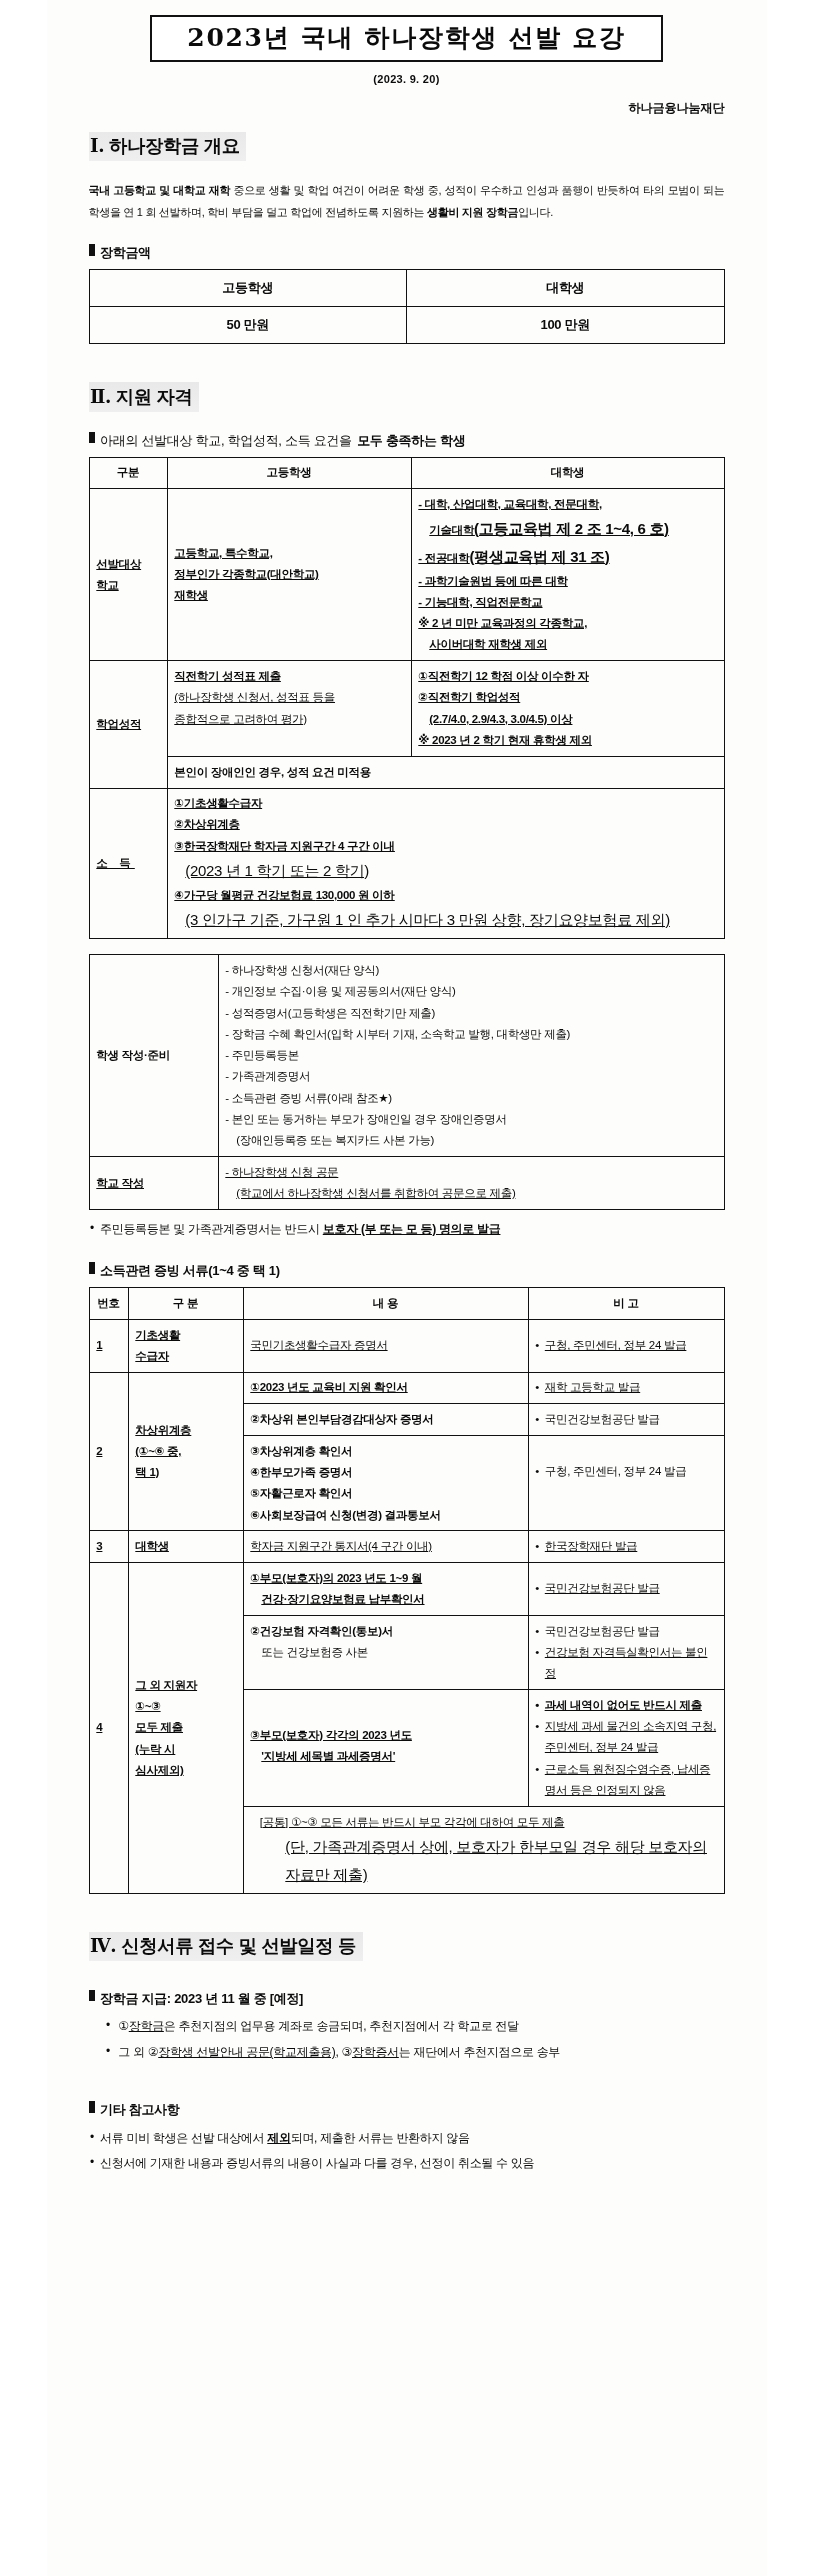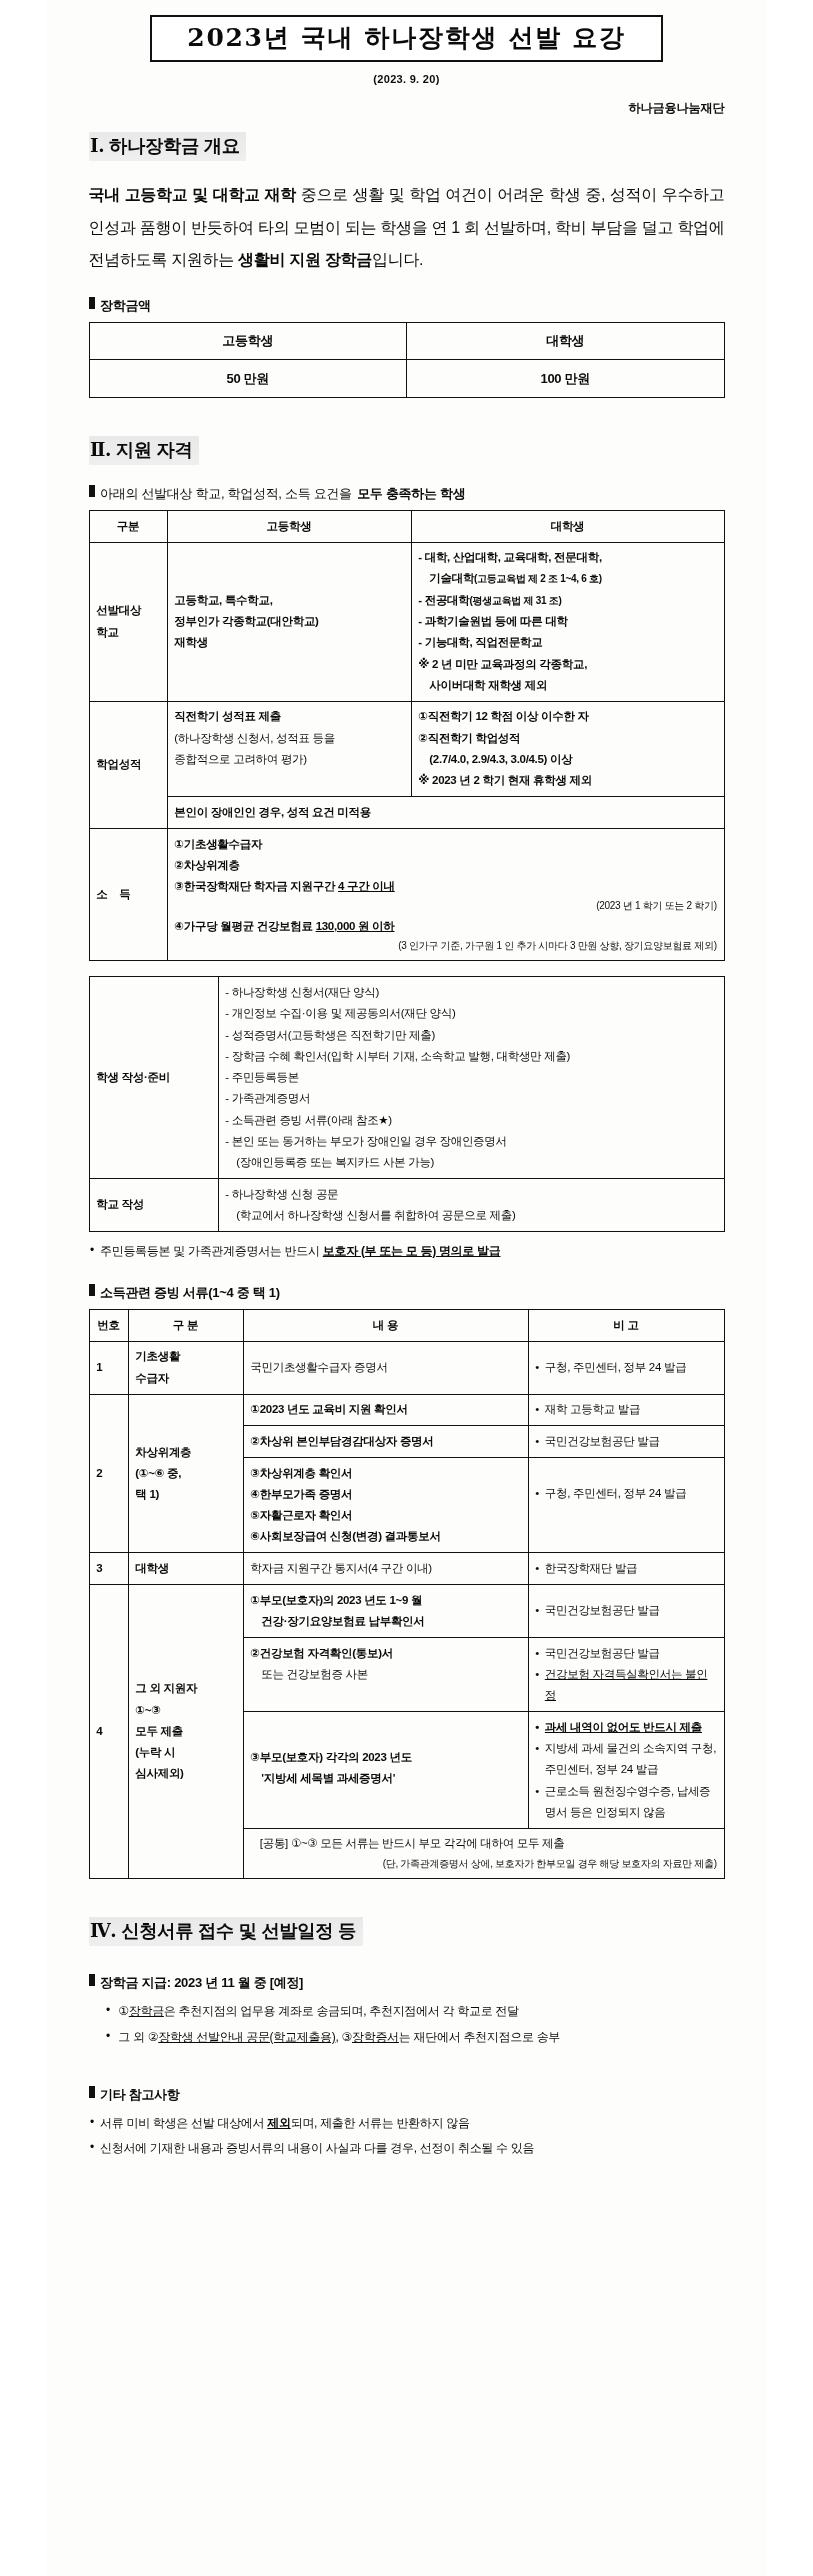--- a/index.html
+++ b/index.html
@@ -64,21 +64,21 @@
     margin: 15px 0 0 0;
     display: inline-block;
     background: linear-gradient(to bottom, #e9e9e9 0%, #efefef 100%);
     padding: 1.4px 6.8px 2.7px 1.4px;
   }
   .sec-head .rn {
     font-family: "DejaVu Serif", "Liberation Serif", serif;
     font-weight: bold;
   }
   .para {
-    font-size: 16px;
+    font-size: 11px;
     line-height: 2.05;
     letter-spacing: -0.3px;
     margin: 17.6px 0 0 0;
     text-align: justify;
   }
   .para b { font-weight: bold; }
 
   .blockhead {
     font-size: 13px;
     font-weight: bold;
@@ -121,25 +121,25 @@
   .amount-table td, .amount-table th {
     text-align: center;
     font-size: 13px;
     font-weight: bold;
     padding: 6.1px 5.4px;
   }
   .ctr { text-align: left; }
   .vtop { vertical-align: top; }
   .b { font-weight: bold; }
   .u { text-decoration: underline; }
-  .small { font-size: 10px; text-align: right; }
+  .small { font-size: 15px; }
   .ind { padding-left: 11px; display: block; }
   .line { display: block; }
 
-  .thickrow { border-top: 1.4px solid #111 !important; }
+  .thickrow { border-top: 1.4px solid #111 !important; text-decoration: underline; }
 
   
   .bul {
     list-style: none;
     margin: 5.4px 0 0 0;
     padding: 0;
   }
   .bul li {
     position: relative;
     padding-left: 11.5px;

